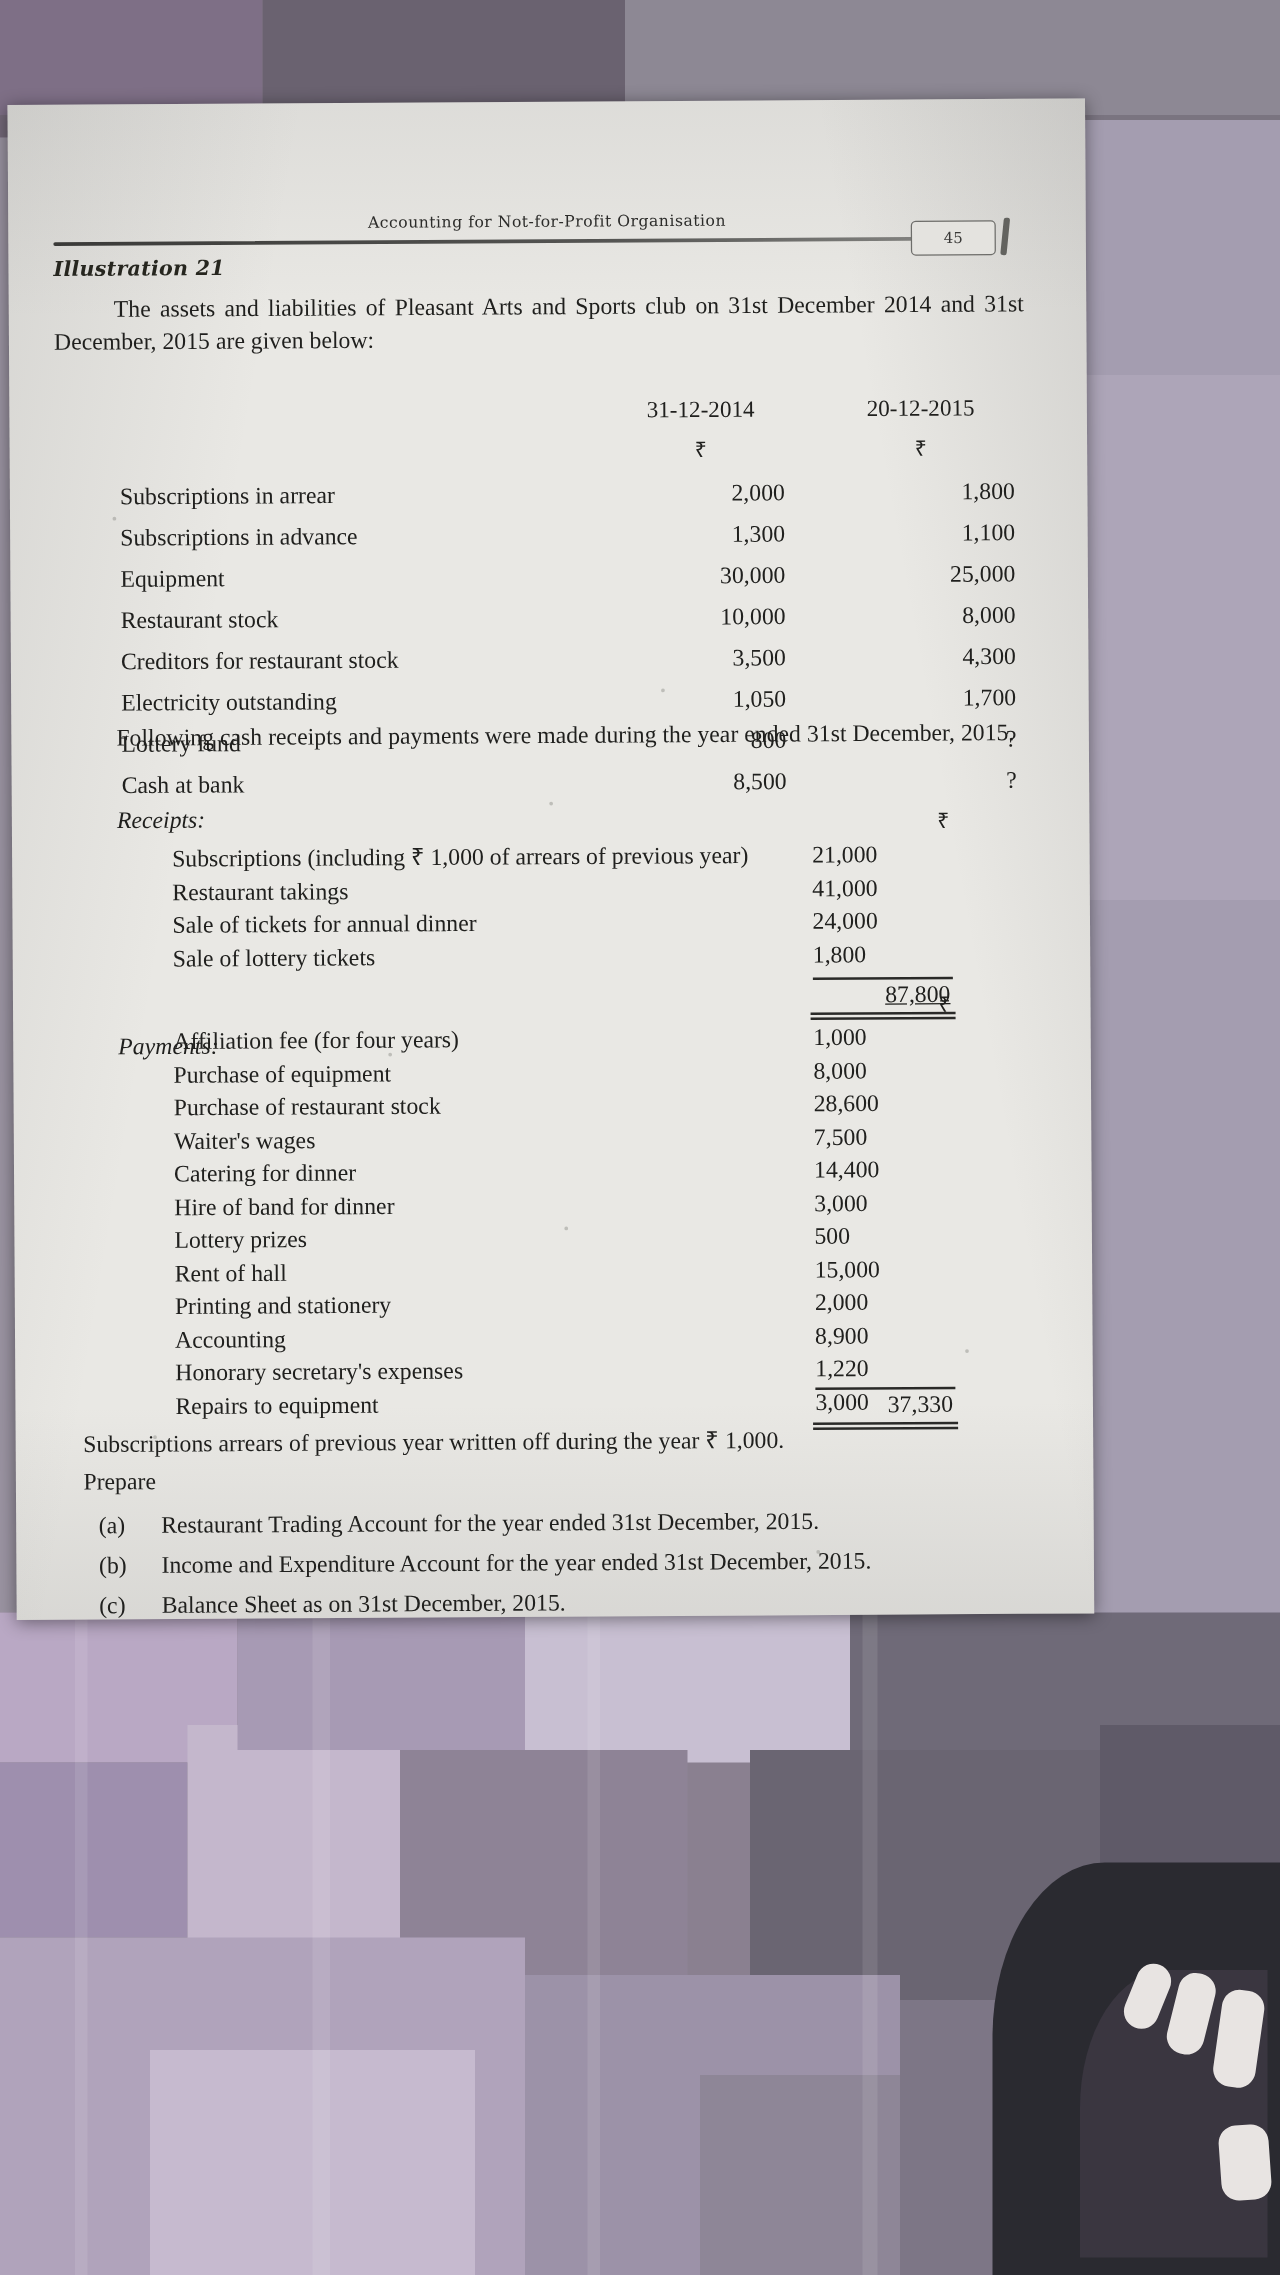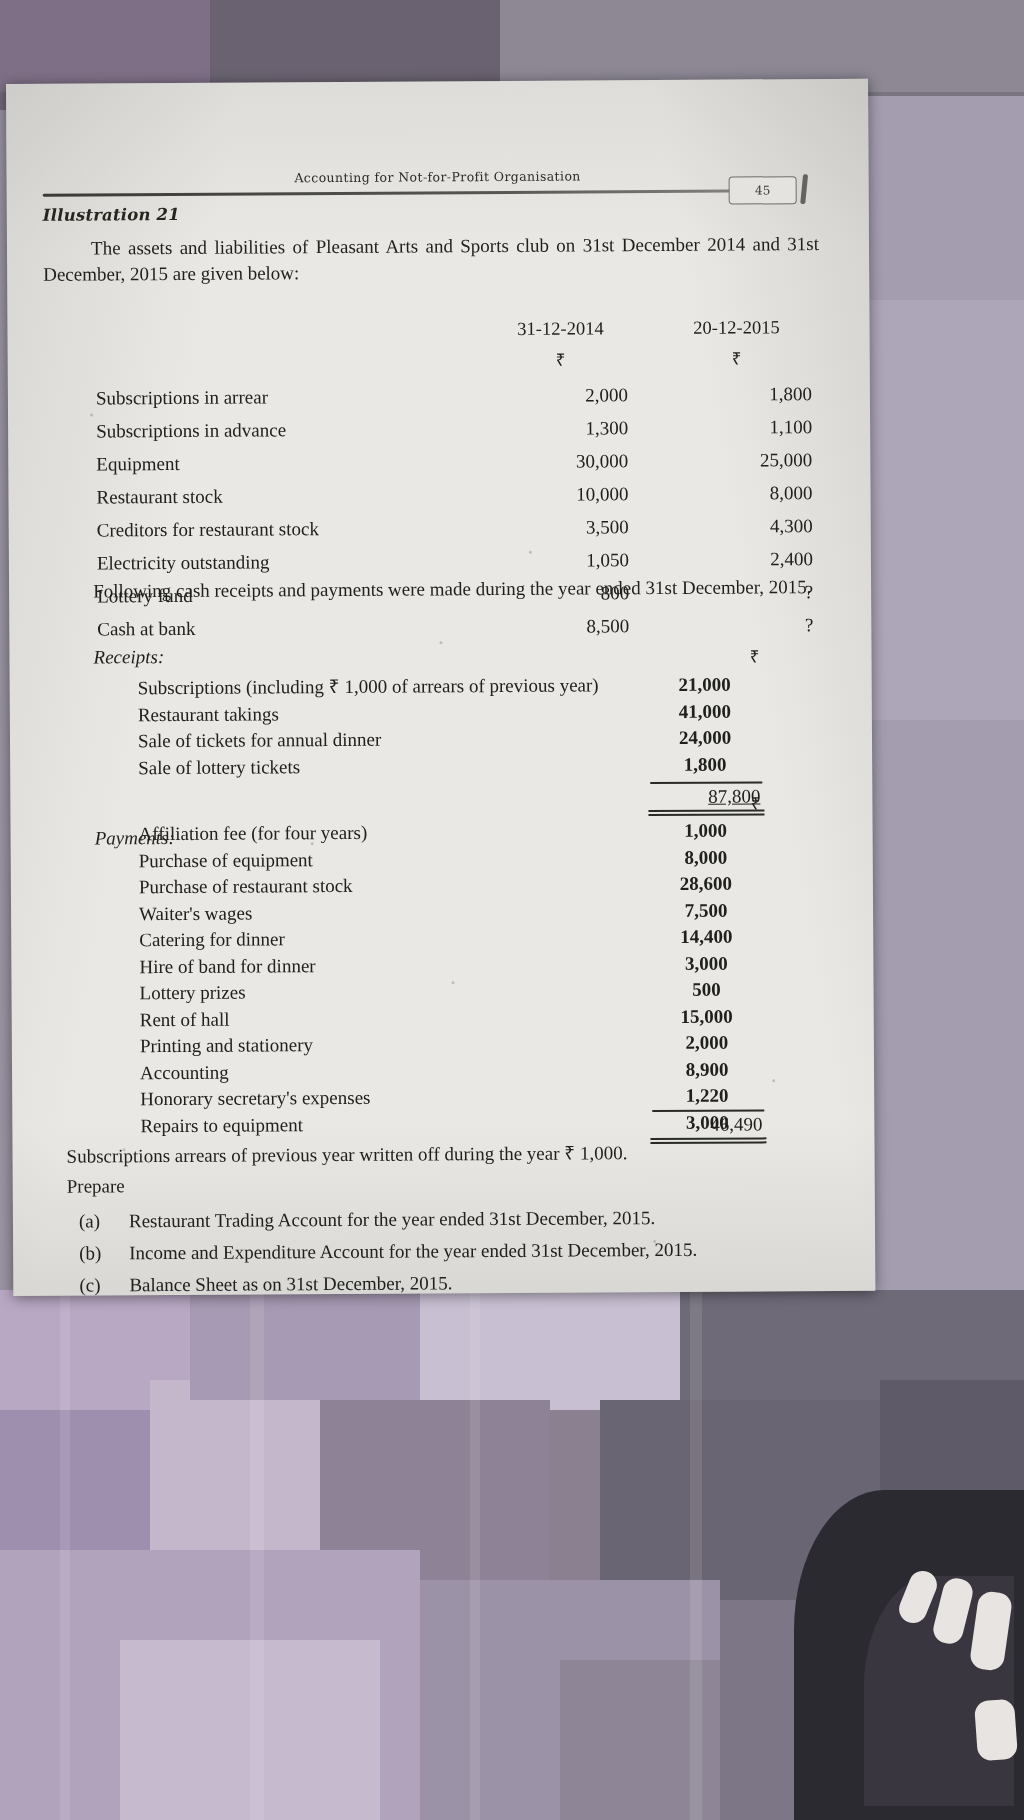--- a/index.html
+++ b/index.html
@@ -123,21 +123,21 @@
   .p-head{left:84px;top:744px;}
 
   .rupee-col{
     position:absolute;font-size:17px;text-align:right;width:90px;
   }
   .rc-rec{left:660px;top:565px;}
   .rc-pay{left:660px;top:712px;}
 
   .itemlist{position:absolute;font-size:19px;line-height:26.5px;}
   .itemlist .row{position:relative;height:26.5px;white-space:nowrap;}
-  .itemlist .amt{position:absolute;right:0;text-align:center;width:110px;font-weight:bold;}
+  .itemlist .amt{position:absolute;right:0;text-align:left;width:110px;}
 
   .lst-rec{left:128px;top:592px;width:622px;}
   .lst-pay{left:128px;top:738px;width:622px;}
 
   .tot{position:absolute;font-size:19px;text-align:right;width:110px;}
   .tot-rec{left:640px;top:706px;text-decoration:underline;}
   .tot-pay{left:640px;top:1034px;}
 
   .hline{position:absolute;height:1.6px;background:#2a2a28;}
   .dline{position:absolute;height:1.6px;background:#2a2a28;}
@@ -243,21 +243,21 @@
           <td class="num2">8,000</td>
         </tr>
         <tr>
           <td class="lbl">Creditors for restaurant stock</td>
           <td class="num">3,500</td>
           <td class="num2">4,300</td>
         </tr>
         <tr>
           <td class="lbl">Electricity outstanding</td>
           <td class="num">1,050</td>
-          <td class="num2">2,400</td>
+          <td class="num2">1,700</td>
         </tr>
         <tr>
           <td class="lbl">Lottery fund</td>
           <td class="num">800</td>
           <td class="num2">?</td>
         </tr>
         <tr>
           <td class="lbl">Cash at bank</td>
           <td class="num">8,500</td>
           <td class="num2">?</td>
@@ -340,21 +340,21 @@
       <div class="row">
         <span>Honorary secretary's expenses</span>
         <span class="amt">1,220</span>
       </div>
       <div class="row">
         <span>Repairs to equipment</span>
         <span class="amt">3,000</span>
       </div>
     </div>
     <div class="hline ln-pay-sub"></div>
-    <div class="tot tot-pay">46,490</div>
+    <div class="tot tot-pay">37,330</div>
     <div class="dline d2 ln-pay-tot"></div>
 
     <div class="para p-written">Subscriptions arrears of previous year written off during the year ₹ 1,000.</div>
     <div class="para p-prepare">Prepare</div>
 
     <div class="qlist">
       <div class="qrow">
         <span class="qmark">(a)</span>
         <span>Restaurant Trading Account for the year ended 31st December, 2015.</span>
       </div>

